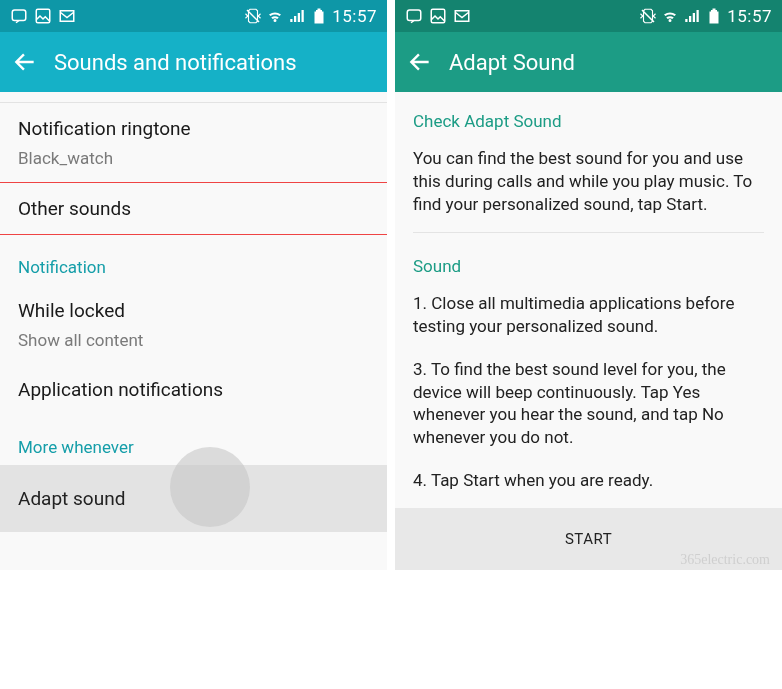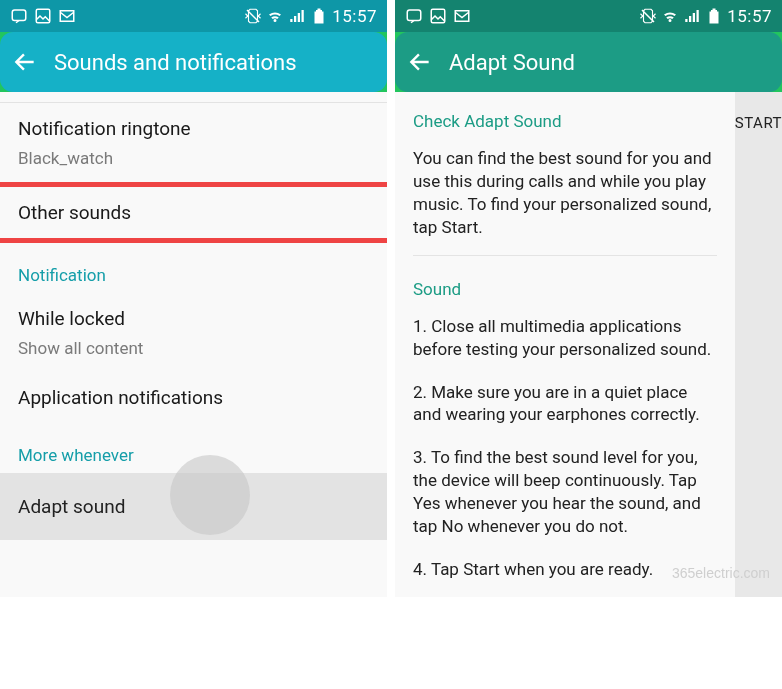--- a/index.html
+++ b/index.html
@@ -5,21 +5,21 @@
   * { box-sizing: border-box; margin: 0; padding: 0; }
   body {
     font-family: -apple-system, "Segoe UI", Roboto, Arial, sans-serif;
     background: #fff;
     width: 782px;
     position: relative;
   }
   .phones { display: flex; gap: 8px; padding: 0; }
   .phone {
     width: 387px;
-    background: #22c55e;
+    background: #e5e5e5;
     display: flex;
     flex-direction: column;
     overflow: hidden;
   }
   .status-bar {
     height: 32px;
     display: flex;
     align-items: center;
     justify-content: space-between;
     padding: 0 10px;
@@ -32,32 +32,31 @@
   .sb-teal { background: #14836f; }
   .icon { display: inline-flex; width: 18px; height: 18px; }
   .icon svg { width: 100%; height: 100%; }
   .app-bar {
     height: 60px;
     display: flex;
     align-items: center;
     padding: 0 12px;
     color: #fff;
     gap: 16px;
-    border-radius: 13px;
   }
   .ab-cyan { background: #15b1c7; }
   .ab-teal { background: #1c9c85; }
   .app-title { font-size: 22px; font-weight: 400; }
   .back-btn { display: inline-flex; width: 26px; height: 26px; cursor: pointer; }
   .back-btn svg { width: 100%; height: 100%; }
   .content { flex: 1; background: #f9f9f9; padding: 0; overflow: hidden; }
   .clipped { margin-top: -18px; padding: 0 18px; color: #888; font-size: 15px; border-bottom: 1px solid #e3e3e3; padding-bottom: 10px; }
   .row {
     padding: 14px 18px;
-    border-bottom: 5px solid #ef4444;
+    border-bottom: 1px solid #ef4444;
     cursor: pointer;
   }
   .row.no-border { border-bottom: none; }
   .row-title { font-size: 19px; color: #1a1a1a; }
   .row-sub { font-size: 17px; color: #7a7a7a; margin-top: 8px; }
   .section-header {
     padding: 22px 18px 8px;
     font-size: 17px;
     color: #159ea9;
     border-bottom: none;
@@ -87,24 +86,24 @@
     text-align: center;
     padding: 22px 0;
     font-size: 15px;
     color: #222;
     cursor: pointer;
     letter-spacing: 0.5px;
   }
   .watermark {
     position: absolute;
     right: 12px;
-    bottom: 16px;
+    bottom: 2px;
     font-size: 14px;
     color: #cfcfcf;
-    font-family: Liberation Sans, sans-serif;
+    font-family: Liberation Serif, serif;
   }
   .time { font-size: 17px; letter-spacing: 0.5px; }
 </style>
 </head>
 <body>
 
 <div class="phones">
 
   <div class="phone">
     <div class="status-bar sb-cyan">
@@ -234,28 +233,27 @@
       </div>
     </div>
     <div class="app-bar ab-teal">
       <span class="back-btn">
           <svg viewBox="0 0 24 24" fill="none" stroke="#fff" stroke-width="2.2">
             <path d="M20 12H5M11 5l-7 7 7 7"></path>
           </svg>
         </span>
       <span class="app-title">Adapt Sound</span>
     </div>
-    <div class="content" style="display:flex;flex-direction:row;">
+    <div class="content" style="display:flex;flex-direction:column;">
       <div class="right-content" style="flex:1;">
         <div class="right-header-title">Check Adapt Sound</div>
         <div class="right-para">You can find the best sound for you and use this during calls and while you play music. To find your personalized sound, tap Start.</div>
         <div class="notice-sep"></div>
         <div class="right-header-title">Sound</div>
         <div class="right-para">1. Close all multimedia applications before testing your personalized sound.</div>
-        <div class="right-para">2. Make sure you are in a quiet place and wearing your earphones correctly.</div>
         <div class="right-para">3. To find the best sound level for you, the device will beep continuously. Tap Yes whenever you hear the sound, and tap No whenever you do not.</div>
         <div class="right-para">4. Tap Start when you are ready.</div>
       </div>
       <div class="start-bar">
         <span>START</span>
       </div>
     </div>
   </div>
 </div>
 

